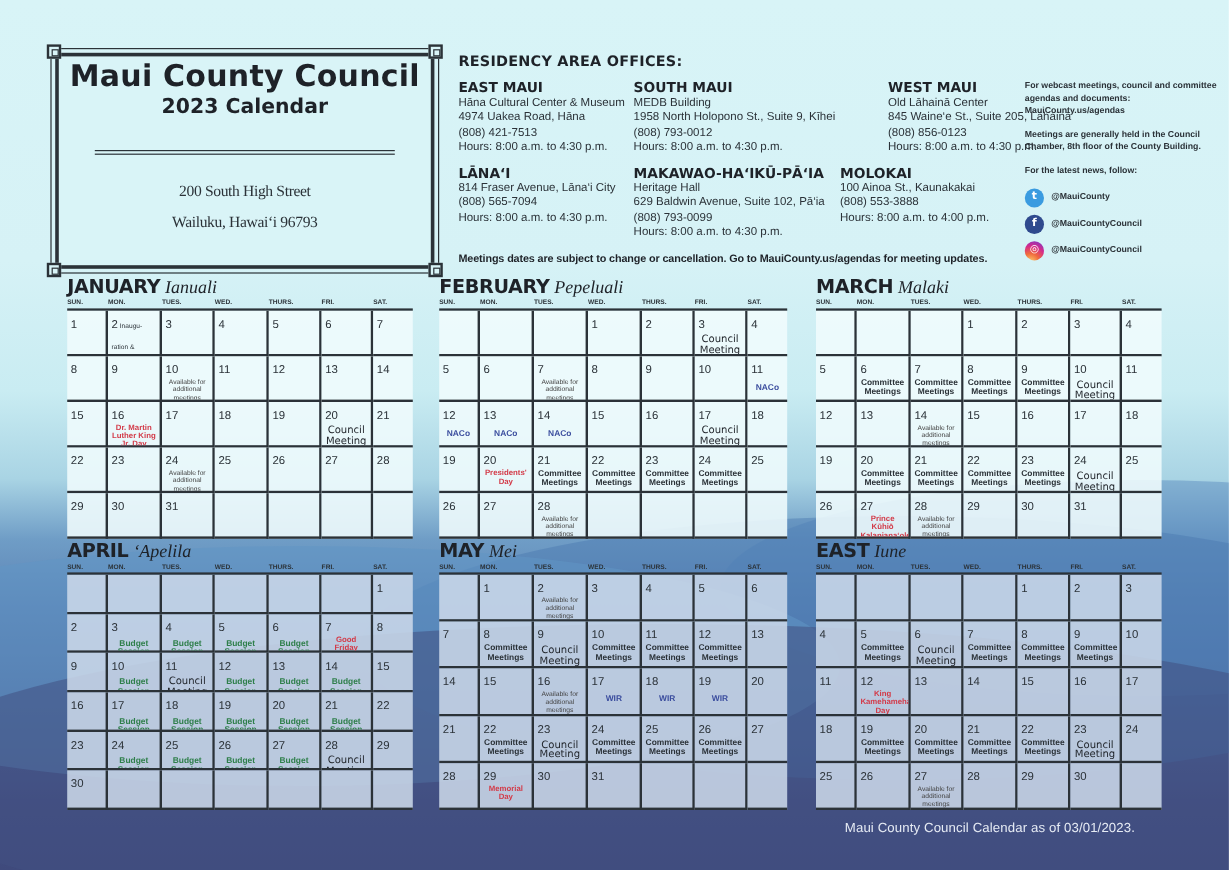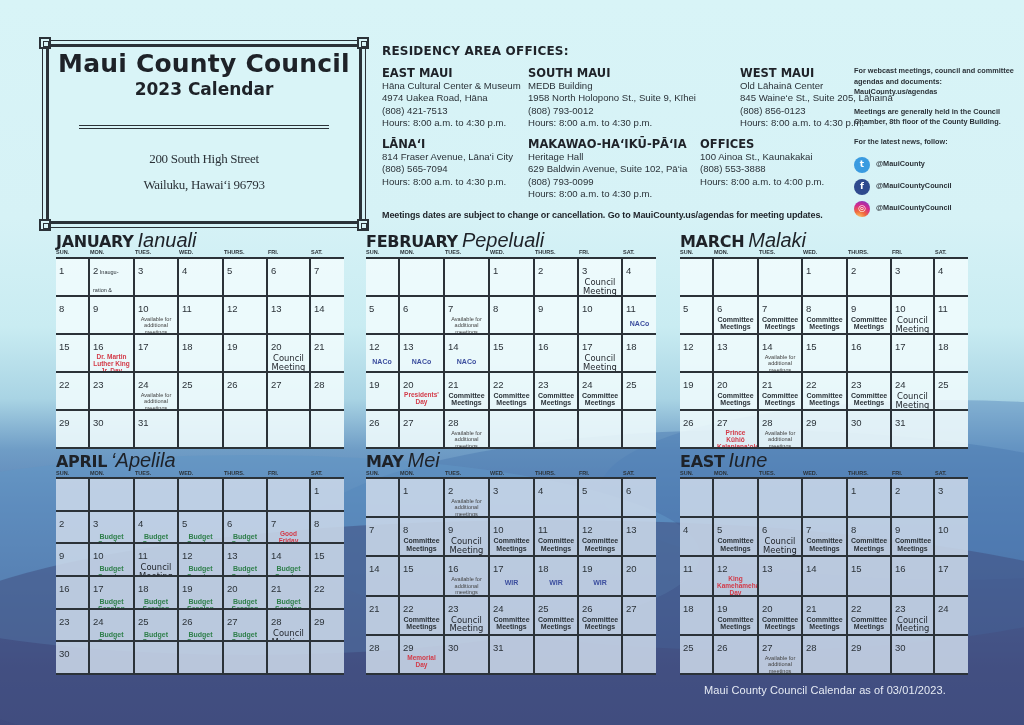--- a/index.html
+++ b/index.html
@@ -51,21 +51,21 @@
   .social { display: flex; align-items: center; margin-bottom: 5px; height: 17px; }
   .social .ic { width: 16px; height: 16px; border-radius: 50%; margin-right: 6px; display: flex; align-items: center; justify-content: center; color: #fff; font-size: 9px; font-weight: bold; font-family: "DejaVu Sans", sans-serif; }
   .ic.tw { background: #3a9be0; }
   .ic.fb { background: #2f4a8e; }
   .ic.ig { background: radial-gradient(circle at 30% 110%, #fdd570 0%, #f06b3c 35%, #d42a8c 65%, #6a3bd1 100%); }
 
   
   .month { position: absolute; }
   .m-title { position: absolute; left: 0; white-space: nowrap; }
   .m-en { font-family: "DejaVu Sans", sans-serif; font-weight: bold; font-size: 16px; color: #1e2228; letter-spacing: -0.3px; }
-  .m-hi { font-family: Liberation Sans, sans-serif; font-style: italic; font-size: 20px; color: #1e2228; margin-left: 4px; }
+  .m-hi { font-family: Liberation Serif, serif; font-style: italic; font-size: 15px; color: #1e2228; margin-left: 4px; }
   .dow { position: absolute; left: 0; display: flex; font-size: 5.5px; color: #2b3238; font-weight: bold; }
   .dow span { display: block; }
   .grid { position: absolute; left: 0; display: grid; border-top: 2px solid #2b3238; }
   .cell { position: relative; border-right: 2px solid #2b3238; border-bottom: 2px solid #2b3238; padding: 1px 3px; overflow: hidden; }
   .cell:nth-child(7n) { border-right: none; }
   .num { font-size: 9.5px; color: #2b3238; line-height: 11px; }
   .ev { display: block; text-align: center; line-height: 1.05; }
   .ev-council { font-family: "DejaVu Sans", sans-serif; font-size: 8.4px; color: #1e2228; margin-top: 0px; }
   .ev-committee { font-size: 7px; color: #2b3238; font-weight: bold; }
   .ev-avail { font-size: 5.6px; color: #444; line-height: 1.15; }
@@ -132,21 +132,21 @@
       <div>Hours: 8:00 a.m. to 4:30 p.m.</div>
     </div>
     <div class="office" style="left: 528px; top: 137px;">
       <div class="oname">MAKAWAO-HA‘IKŪ-PĀ‘IA</div>
       <div>Heritage Hall</div>
       <div>629 Baldwin Avenue, Suite 102, Pā‘ia</div>
       <div>(808) 793-0099</div>
       <div>Hours: 8:00 a.m. to 4:30 p.m.</div>
     </div>
     <div class="office" style="left: 700px; top: 137px;">
-      <div class="oname">OFFICES</div>
+      <div class="oname">MOLOKAI</div>
       <div>100 Ainoa St., Kaunakakai</div>
       <div>(808) 553-3888</div>
       <div>Hours: 8:00 a.m. to 4:00 p.m.</div>
     </div>
   </div>
 <div class="notice">Meetings dates are subject to change or cancellation. Go to MauiCounty.us/agendas for meeting updates.</div>
 
 <div class="side">
   <p>For webcast meetings, council and committee agendas and documents: MauiCounty.us/agendas</p>
   <p>Meetings are generally held in the Council Chamber, 8th floor of the County Building.</p>

